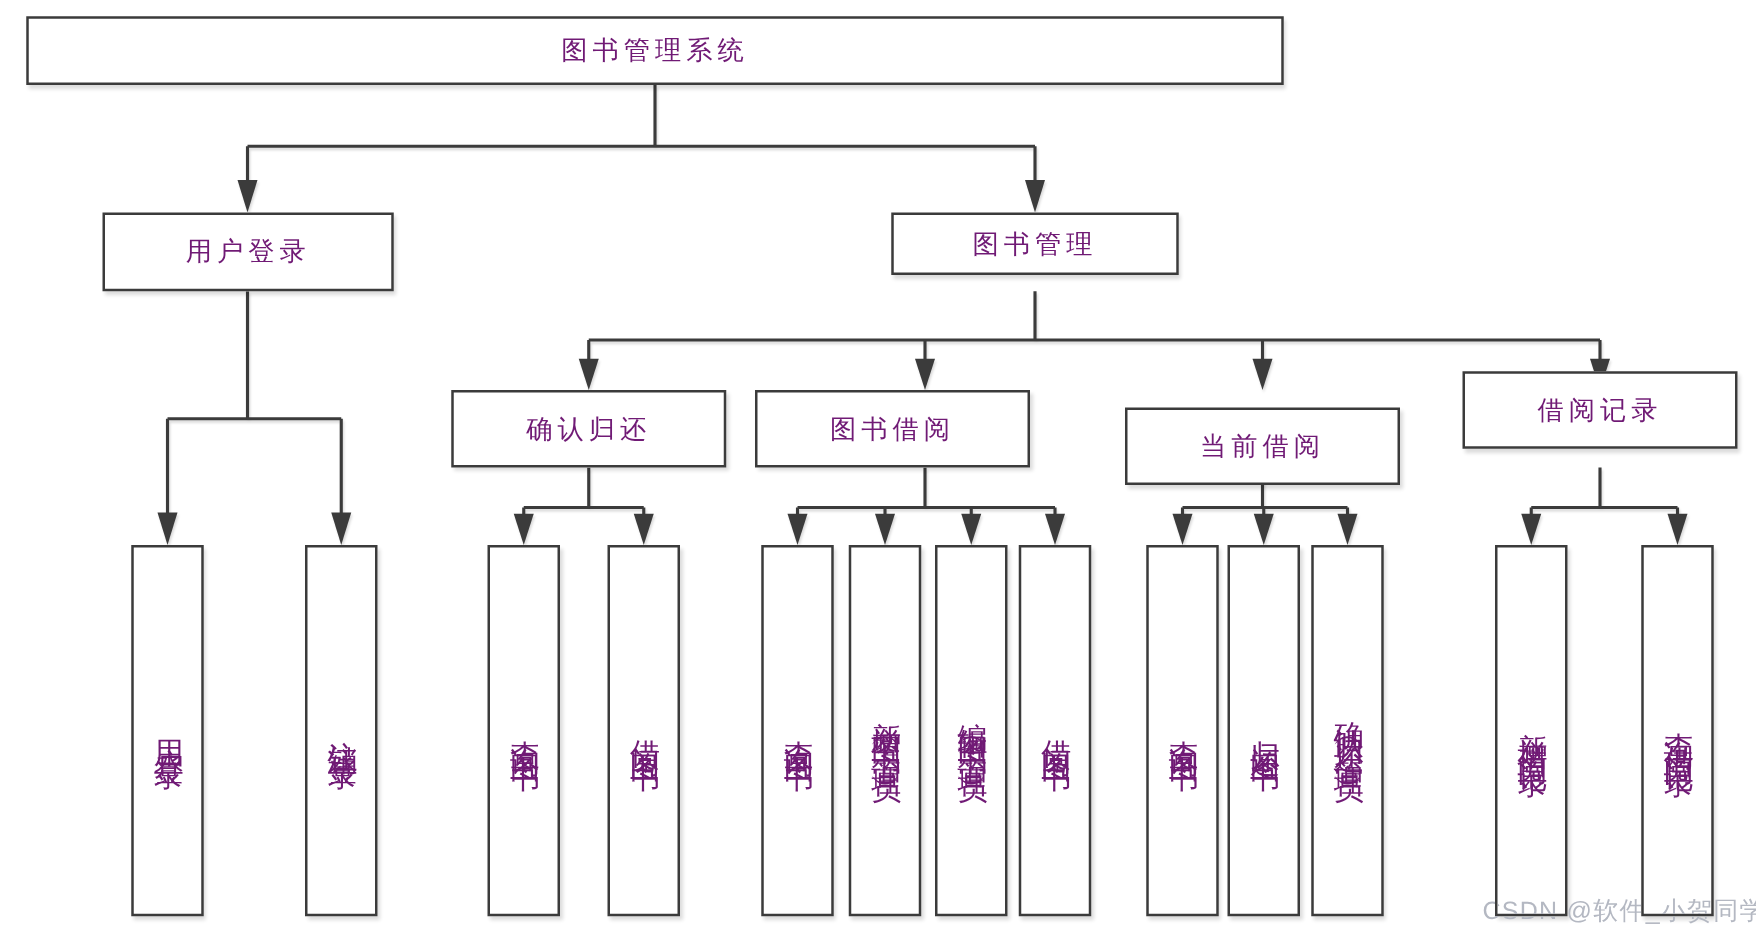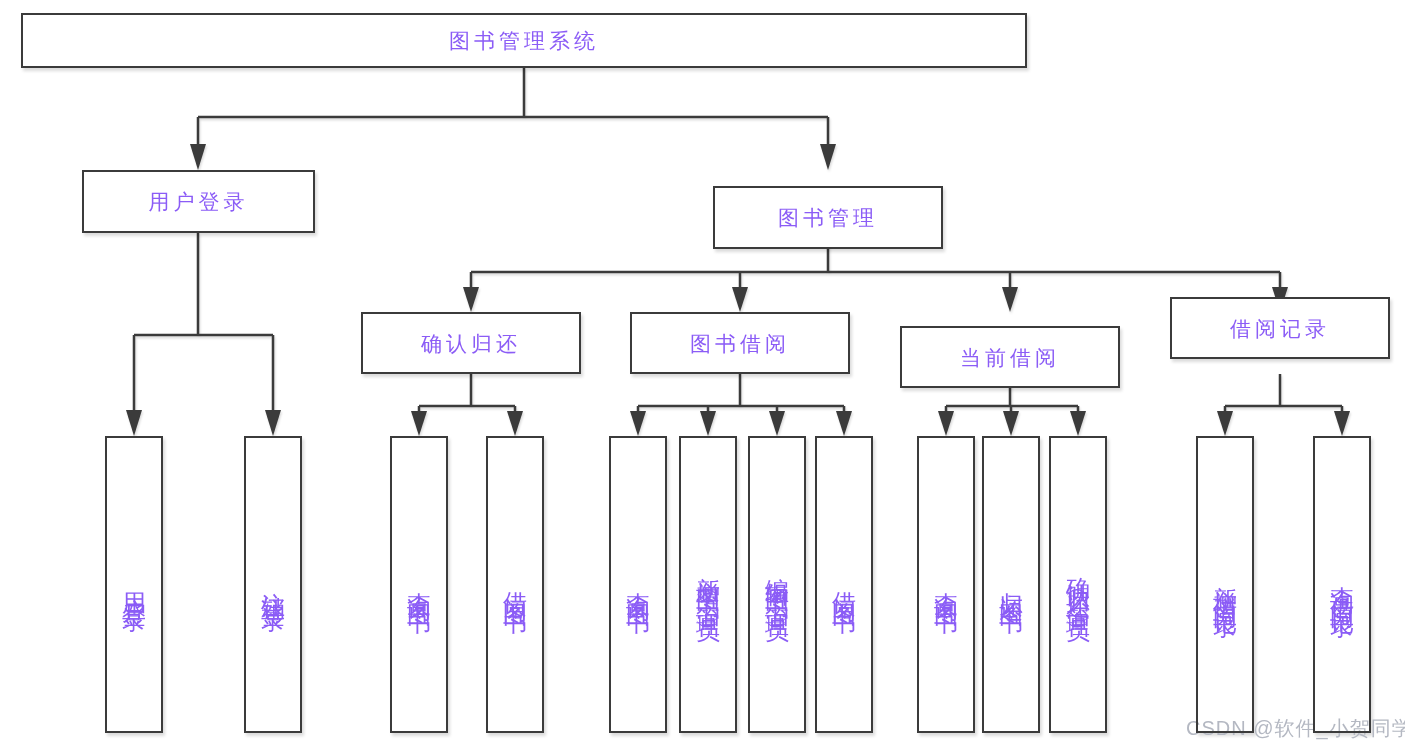--- a/index.html
+++ b/index.html
@@ -3,21 +3,21 @@
 <meta charset="utf-8">
 <style>
   html,body{margin:0;padding:0;background:#ffffff;}
   body{font-family:"Liberation Sans","DejaVu Sans",sans-serif;}
   #canvas{
     position:relative;width:1405px;height:747px;background:#ffffff;overflow:hidden;
   }
   .node{
     position:absolute;background:#ffffff;border:2.5px solid #3b3b3b;
     display:flex;align-items:center;justify-content:center;
-    color:#8b5cf6;box-sizing:border-box;z-index:2;
+    color:#701a75;box-sizing:border-box;z-index:2;
     box-shadow:2px 3px 3px rgba(0,0,0,0.14);
   }
   .node.h span{
     font-size:21px;letter-spacing:4px;white-space:nowrap;line-height:1;
   }
   .node.v span{
     writing-mode:vertical-rl;text-orientation:mixed;
     font-size:24px;letter-spacing:6px;line-height:1;
   }
   #connectors{
@@ -87,28 +87,28 @@
     </g>
   </svg>
 
   <div class="node h" style="left:21px;top:13px;width:1006px;height:55px">
     <span>图书管理系统</span>
   </div>
 
   <div class="node h" style="left:82px;top:170px;width:233px;height:63px">
     <span>用户登录</span>
   </div>
-  <div class="node h" style="left:713px;top:186px;width:230px;height:63px">
+  <div class="node h" style="left:713px;top:170px;width:230px;height:50px">
     <span>图书管理</span>
   </div>
 
   <div class="node h" style="left:361px;top:312px;width:220px;height:62px">
     <span>确认归还</span>
   </div>
-  <div class="node h" style="left:630px;top:312px;width:220px;height:62px">
+  <div class="node h" style="left:604px;top:312px;width:220px;height:62px">
     <span>图书借阅</span>
   </div>
   <div class="node h" style="left:900px;top:326px;width:220px;height:62px">
     <span>当前借阅</span>
   </div>
   <div class="node h" style="left:1170px;top:297px;width:220px;height:62px">
     <span>借阅记录</span>
   </div>
 
   <div class="node v" style="left:105px;top:436px;width:58px;height:297px">

